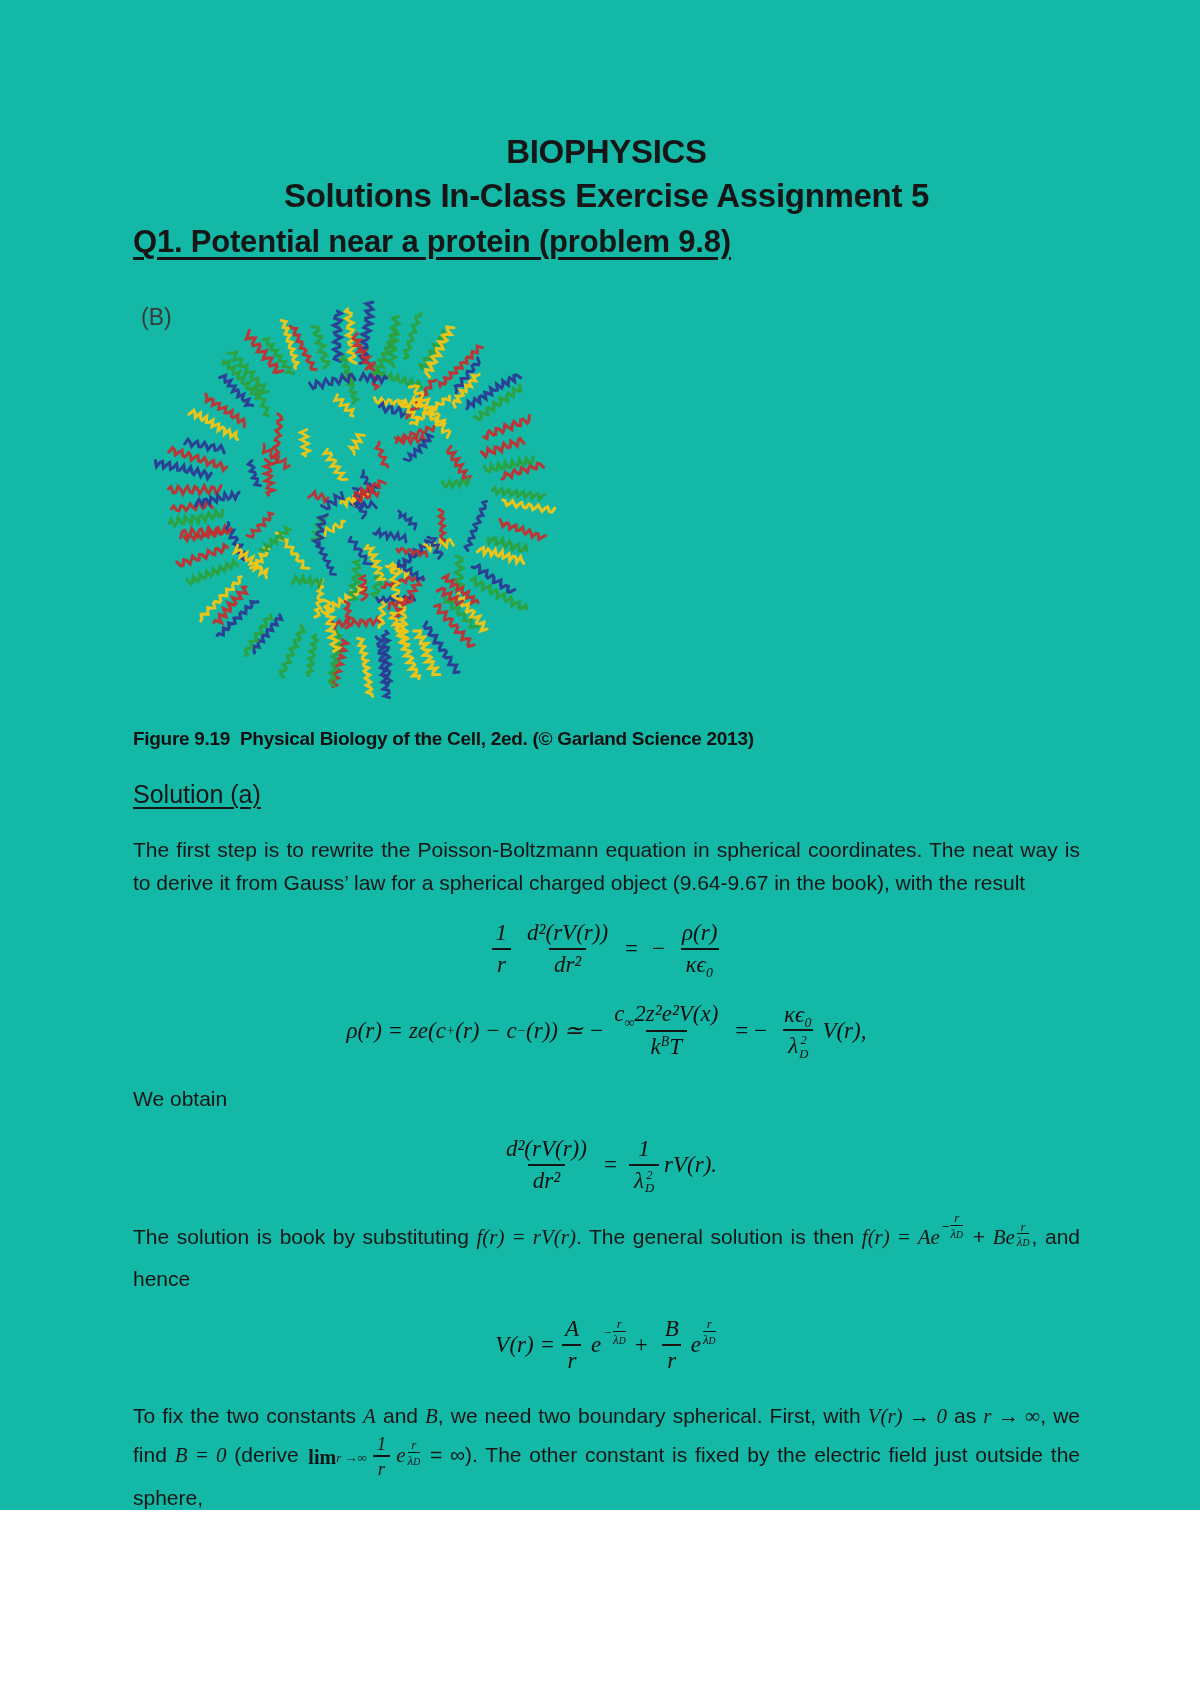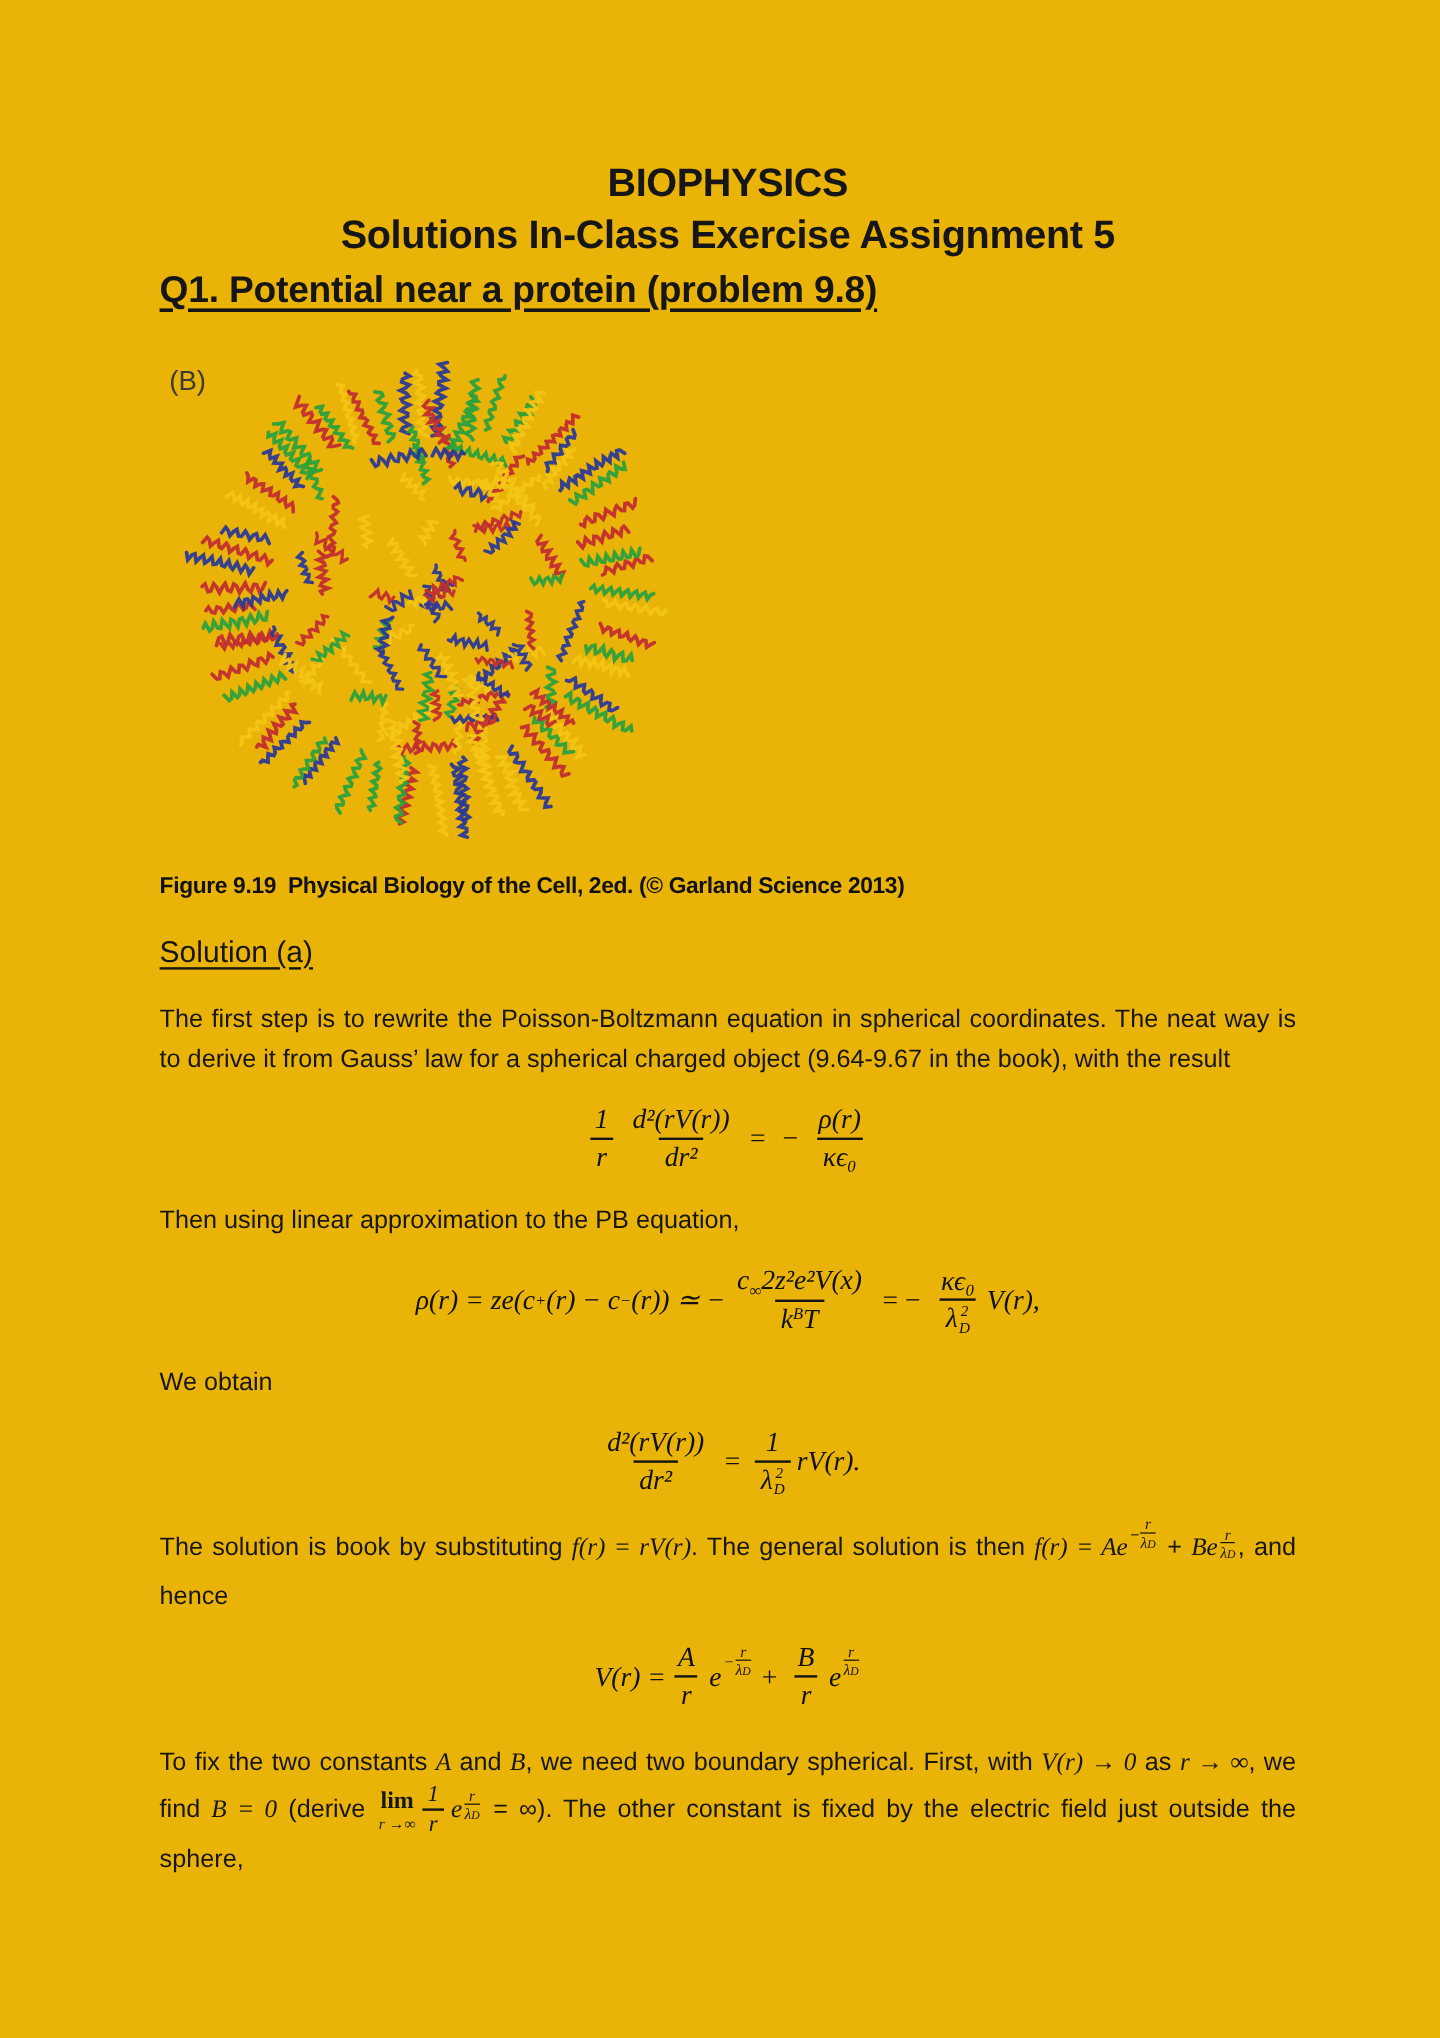--- a/index.html
+++ b/index.html
@@ -1,19 +1,19 @@
 <!DOCTYPE html>
 <html><head>
 <meta charset="utf-8">
 <style>
   html,body{margin:0;padding:0;background:#ffffff;}
   .page{
     position:relative;
-    width:1200px;height:1698px;
-    background:#eab308;
+    width:1200px;height:1510px;
+    background:#14b8a6;
     overflow:hidden;
     font-family:"Liberation Sans",sans-serif;
     color:#161616;
   }
   .content{padding:130px 120px 0 133px;}
   
   .title-block{text-align:center;font-weight:bold;font-size:33px;line-height:44px;letter-spacing:-0.3px;}
   .q1{
     margin-top:6px;font-weight:bold;font-size:31px;letter-spacing:-0.2px;
     text-decoration:underline;text-decoration-thickness:3px;text-underline-offset:5px;
@@ -44,21 +44,21 @@
   .frac .num{padding:0 5px;}
   .frac .den{border-top:2px solid #141414;padding:1px 5px 0 5px;display:inline-flex;align-items:flex-start;}
   .frac.small{font-size:19px;line-height:1.15;margin:0 3px;}
   sub{font-size:0.6em;}
   .ss{display:inline-flex;flex-direction:column;align-items:center;font-size:0.55em;line-height:1.05;margin-left:1px;transform:translateY(2px);}
   .exp{display:inline-flex;align-items:center;font-size:13px;position:relative;top:-13px;line-height:1;margin-left:2px;margin-right:2px;}
   .exp .neg{margin-right:1px;}
   .sfrac{display:inline-flex;flex-direction:column;align-items:center;line-height:1.05;}
   .sfrac .sden{border-top:1px solid #141414;padding-top:1px;}
   .tinyD{font-size:0.75em;}
-  .lim{display:inline-flex;flex-direction:column;align-items:center;line-height:1;vertical-align:middle;font-family:"Liberation Serif",serif;margin:0 2px;justify-content:flex-end;}
+  .lim{display:inline-flex;flex-direction:row;align-items:center;line-height:1;vertical-align:middle;font-family:"Liberation Serif",serif;margin:0 2px;justify-content:flex-end;}
   .lim .w{font-style:normal;font-weight:bold;font-size:20px;}
   .lim .u{font-style:italic;font-size:13px;margin-top:2px;}
   .e-sym{margin-left:2px;}
 </style>
 </head>
 <body>
 
 <div class="page">
   <div class="content">
 
@@ -235,21 +235,20 @@
         <span class="den">dr²</span>
       </span>
       <span class="op">=</span>
       <span class="op">−</span>
       <span class="frac">
         <span class="num">ρ(r)</span>
         <span class="den">κϵ₀</span>
       </span>
     </div>
 
-    <p class="body tight">Then using linear approximation to the PB equation,</p>
 
     <div class="eq">
       <span class="mi">ρ(r) = ze(c</span>
         <sub>+</sub>
         <span class="mi">(r) − c</span>
         <sub>−</sub>
         <span class="mi">(r)) ≃ −</span>
       <span class="frac">
         <span class="num"><span>c</span><sub>∞</sub><span>2z²e²V(x)</span></span>
         <span class="den">

